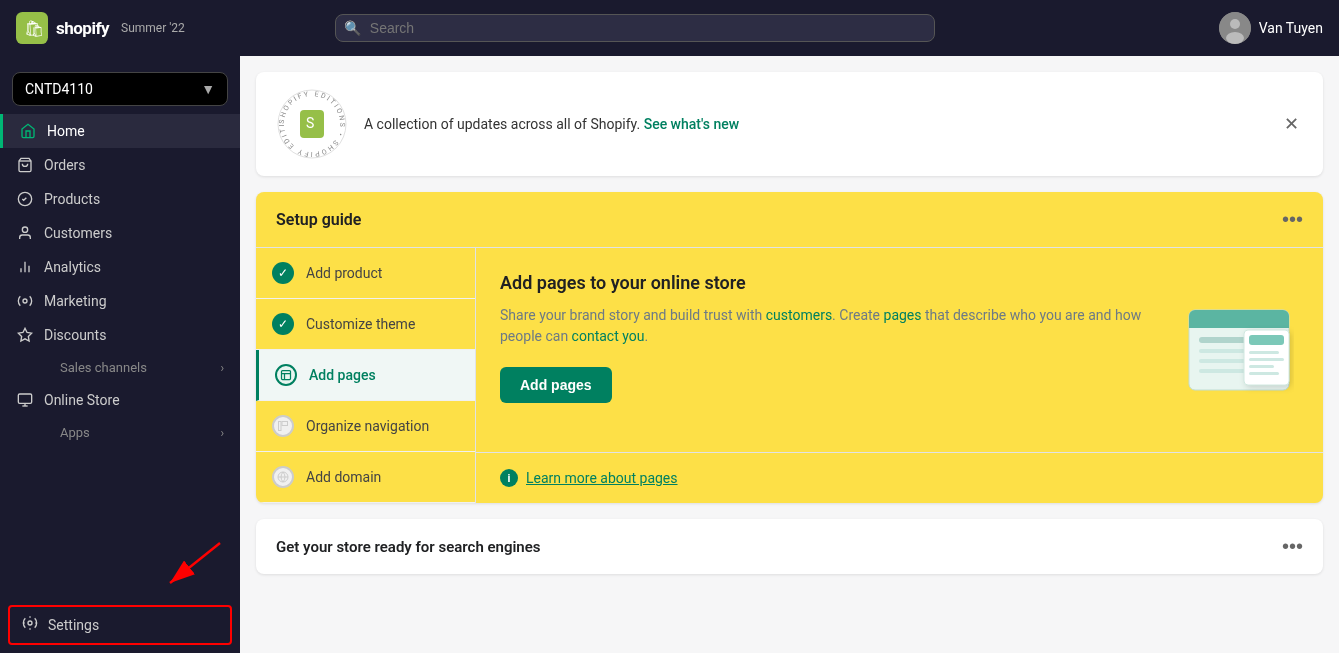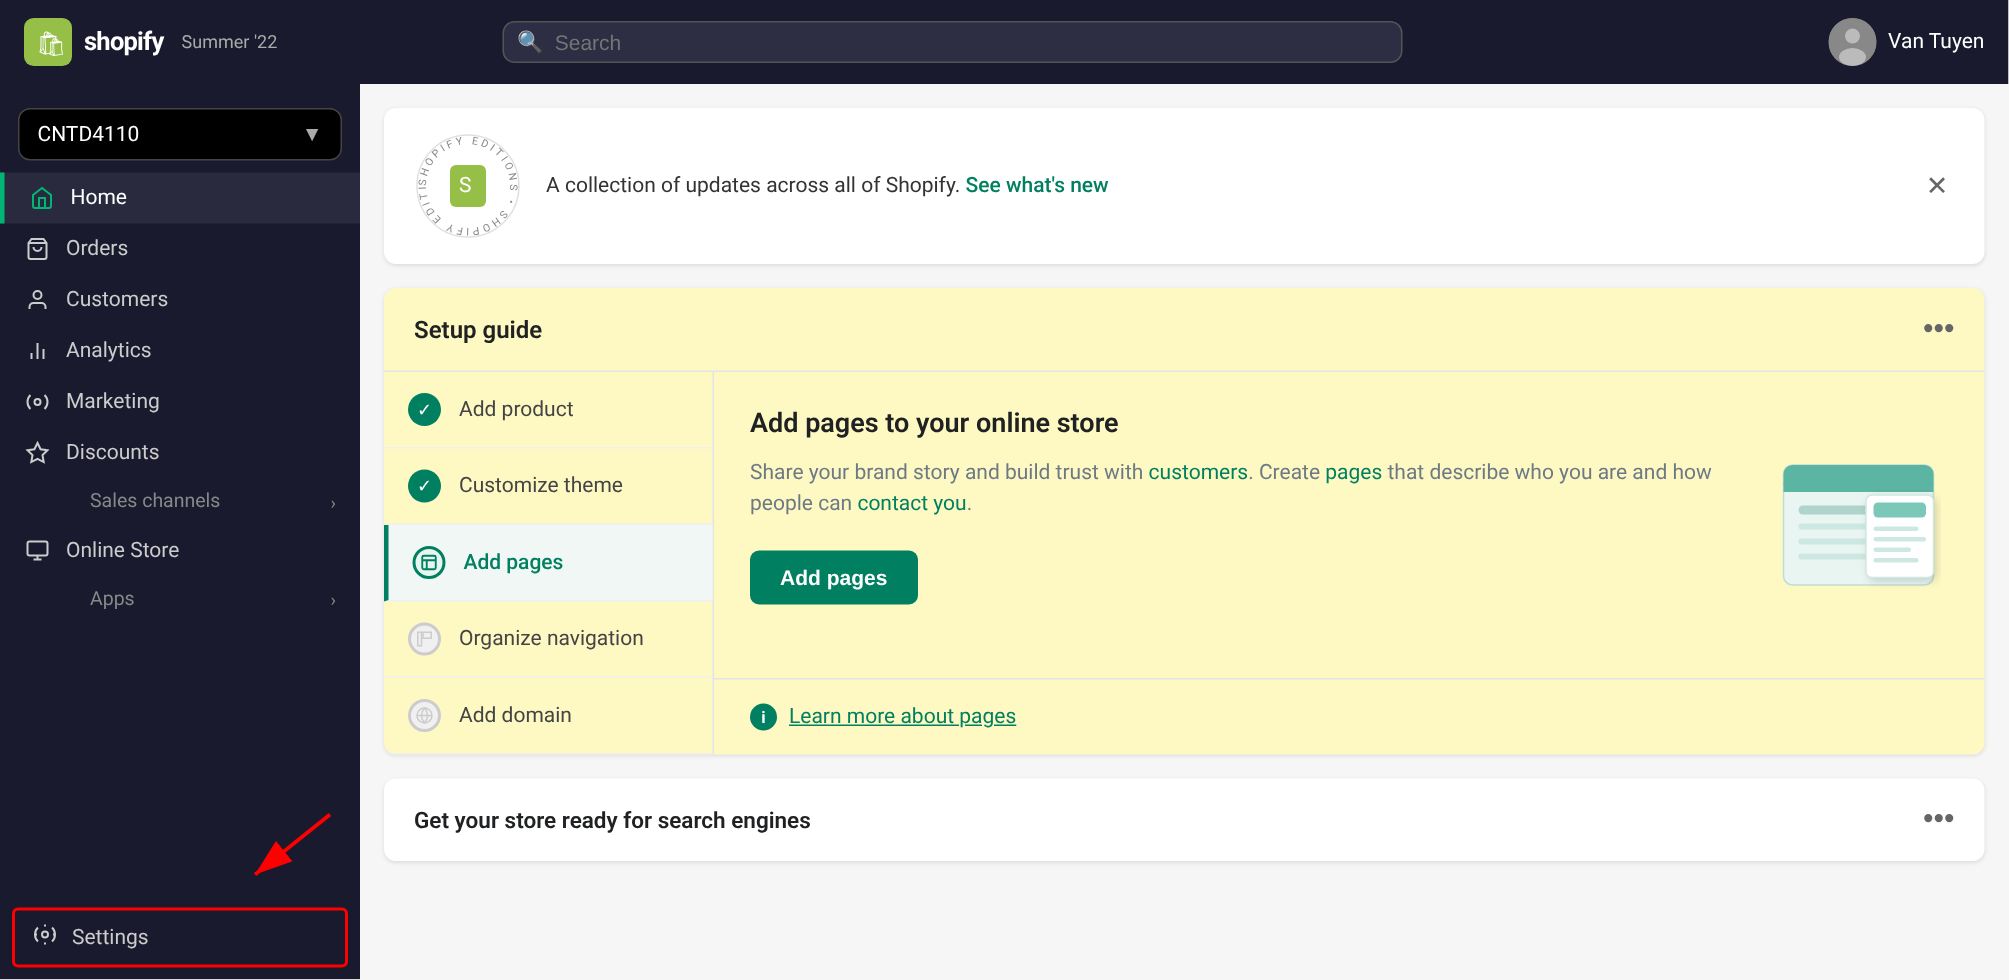--- a/index.html
+++ b/index.html
@@ -191,21 +191,21 @@
       background: none;
       border: none;
       color: #666;
       font-size: 18px;
       cursor: pointer;
       padding: 4px;
     }
 
     
     .card {
-      background: #fef9c3;
+      background: #fde047;
       border-radius: 8px;
       box-shadow: 0 1px 3px rgba(0,0,0,0.1);
       margin-bottom: 16px;
       overflow: hidden;
     }
     .card-header {
       display: flex;
       align-items: center;
       justify-content: space-between;
       padding: 16px 20px;
@@ -418,20 +418,29 @@
     </div>
     <div class="sidebar-item">
       <span class="item-icon">
         <svg width="16" height="16" viewBox="0 0 24 24" fill="none" stroke="#ccc" stroke-width="2">
             <path d="M6 2L3 6v14a2 2 0 0 0 2 2h14a2 2 0 0 0 2-2V6l-3-4z"></path>
             <line x1="3" y1="6" x2="21" y2="6"></line>
             <path d="M16 10a4 4 0 0 1-8 0"></path>
           </svg>
       </span>
       <span>Orders</span>
+    </div>
+    <div class="sidebar-item">
+      <span class="item-icon">
+        <svg width="16" height="16" viewBox="0 0 24 24" fill="none" stroke="#ccc" stroke-width="2">
+            <circle cx="12" cy="12" r="10"></circle>
+            <path d="M8 12l2 2 4-4"></path>
+          </svg>
+      </span>
+      <span>Products</span>
     </div>
     <div class="sidebar-item">
       <span class="item-icon">
         <svg width="16" height="16" viewBox="0 0 24 24" fill="none" stroke="#ccc" stroke-width="2">
             <path d="M20 21v-2a4 4 0 0 0-4-4H8a4 4 0 0 0-4 4v2"></path>
             <circle cx="12" cy="7" r="4"></circle>
           </svg>
       </span>
       <span>Customers</span>
     </div>

